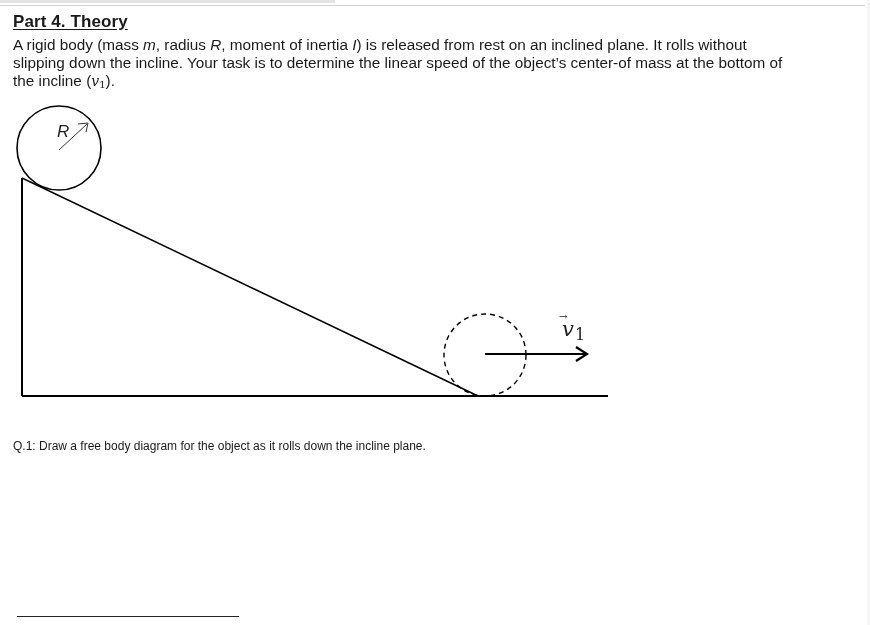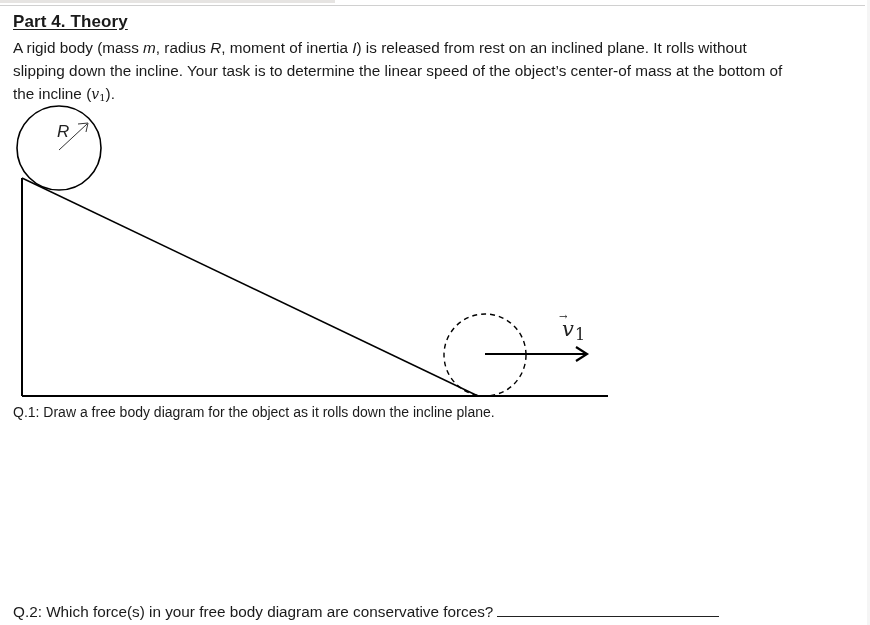--- a/index.html
+++ b/index.html
@@ -11,26 +11,26 @@
     position:absolute; left:0; top:0; width:870px; height:5px; background:#ffffff;
   }
   .topbar .shade { position:absolute; left:0; top:0; width:335px; height:3px; background:#e6e4e2; }
   .topbar .line { position:absolute; left:0; top:5px; width:865px; height:1px; background:#d0d0d0; }
   .right-edge { position:absolute; right:0; top:0; width:3px; height:625px; background:#f5f5f5; }
   .heading {
     position:absolute; left:13px; top:12px; font-weight:bold; font-size:17px;
     text-decoration:underline; text-underline-offset:2px; letter-spacing:0.1px;
   }
   .para {
-    position:absolute; left:13px; top:36px; width:780px; font-size:15.3px; line-height:23px;
+    position:absolute; left:13px; top:36px; width:780px; font-size:15.3px; line-height:18px;
   }
   .mathvar { font-family:"DejaVu Serif", serif; font-style:italic; font-size:14px; }
   .mathsub { font-family:"DejaVu Serif", serif; font-size:10px; vertical-align:-2px; }
   .diagram { position:absolute; left:0; top:105px; width:620px; height:300px; }
-  .q1 { position:absolute; left:13px; top:404px; font-size:14px; }
+  .q1 { position:absolute; left:13px; top:439px; font-size:12px; }
   .q2 { position:absolute; left:13px; top:602px; font-size:15.3px; white-space:nowrap; }
   .blank { display:inline-block; width:222px; border-bottom:1px solid #222; height:14px; margin-left:4px; vertical-align:baseline; }
 </style>
 </head>
 <body>
 
 <div class="topbar">
   <div class="shade"></div>
   <div class="line"></div>
 </div>
@@ -55,14 +55,14 @@
   <line x1="485" y1="354" x2="586" y2="354" stroke="#000" stroke-width="2.2"></line>
   <polyline points="576,347 587,354 576,361" fill="none" stroke="#000" stroke-width="2.2"></polyline>
   <text x="559" y="320" font-family="DejaVu Serif, serif" font-size="10" fill="#222">→</text>
   <text x="562" y="336" font-family="DejaVu Serif, serif" font-style="italic" font-size="21" fill="#222">v</text>
   <text x="575" y="340" font-family="DejaVu Serif, serif" font-size="16" fill="#222">1</text>
 </svg>
 
 <div class="q1">Q.1: Draw a free body diagram for the object as it rolls down the incline plane.</div>
 
 <div class="q2">
-  <span>Q.2: Which force(s) in your free body diagram are conservative forces?</span><span class="blank"></span>
+  <span class="blank"></span>
 </div>
 
 </body></html>

